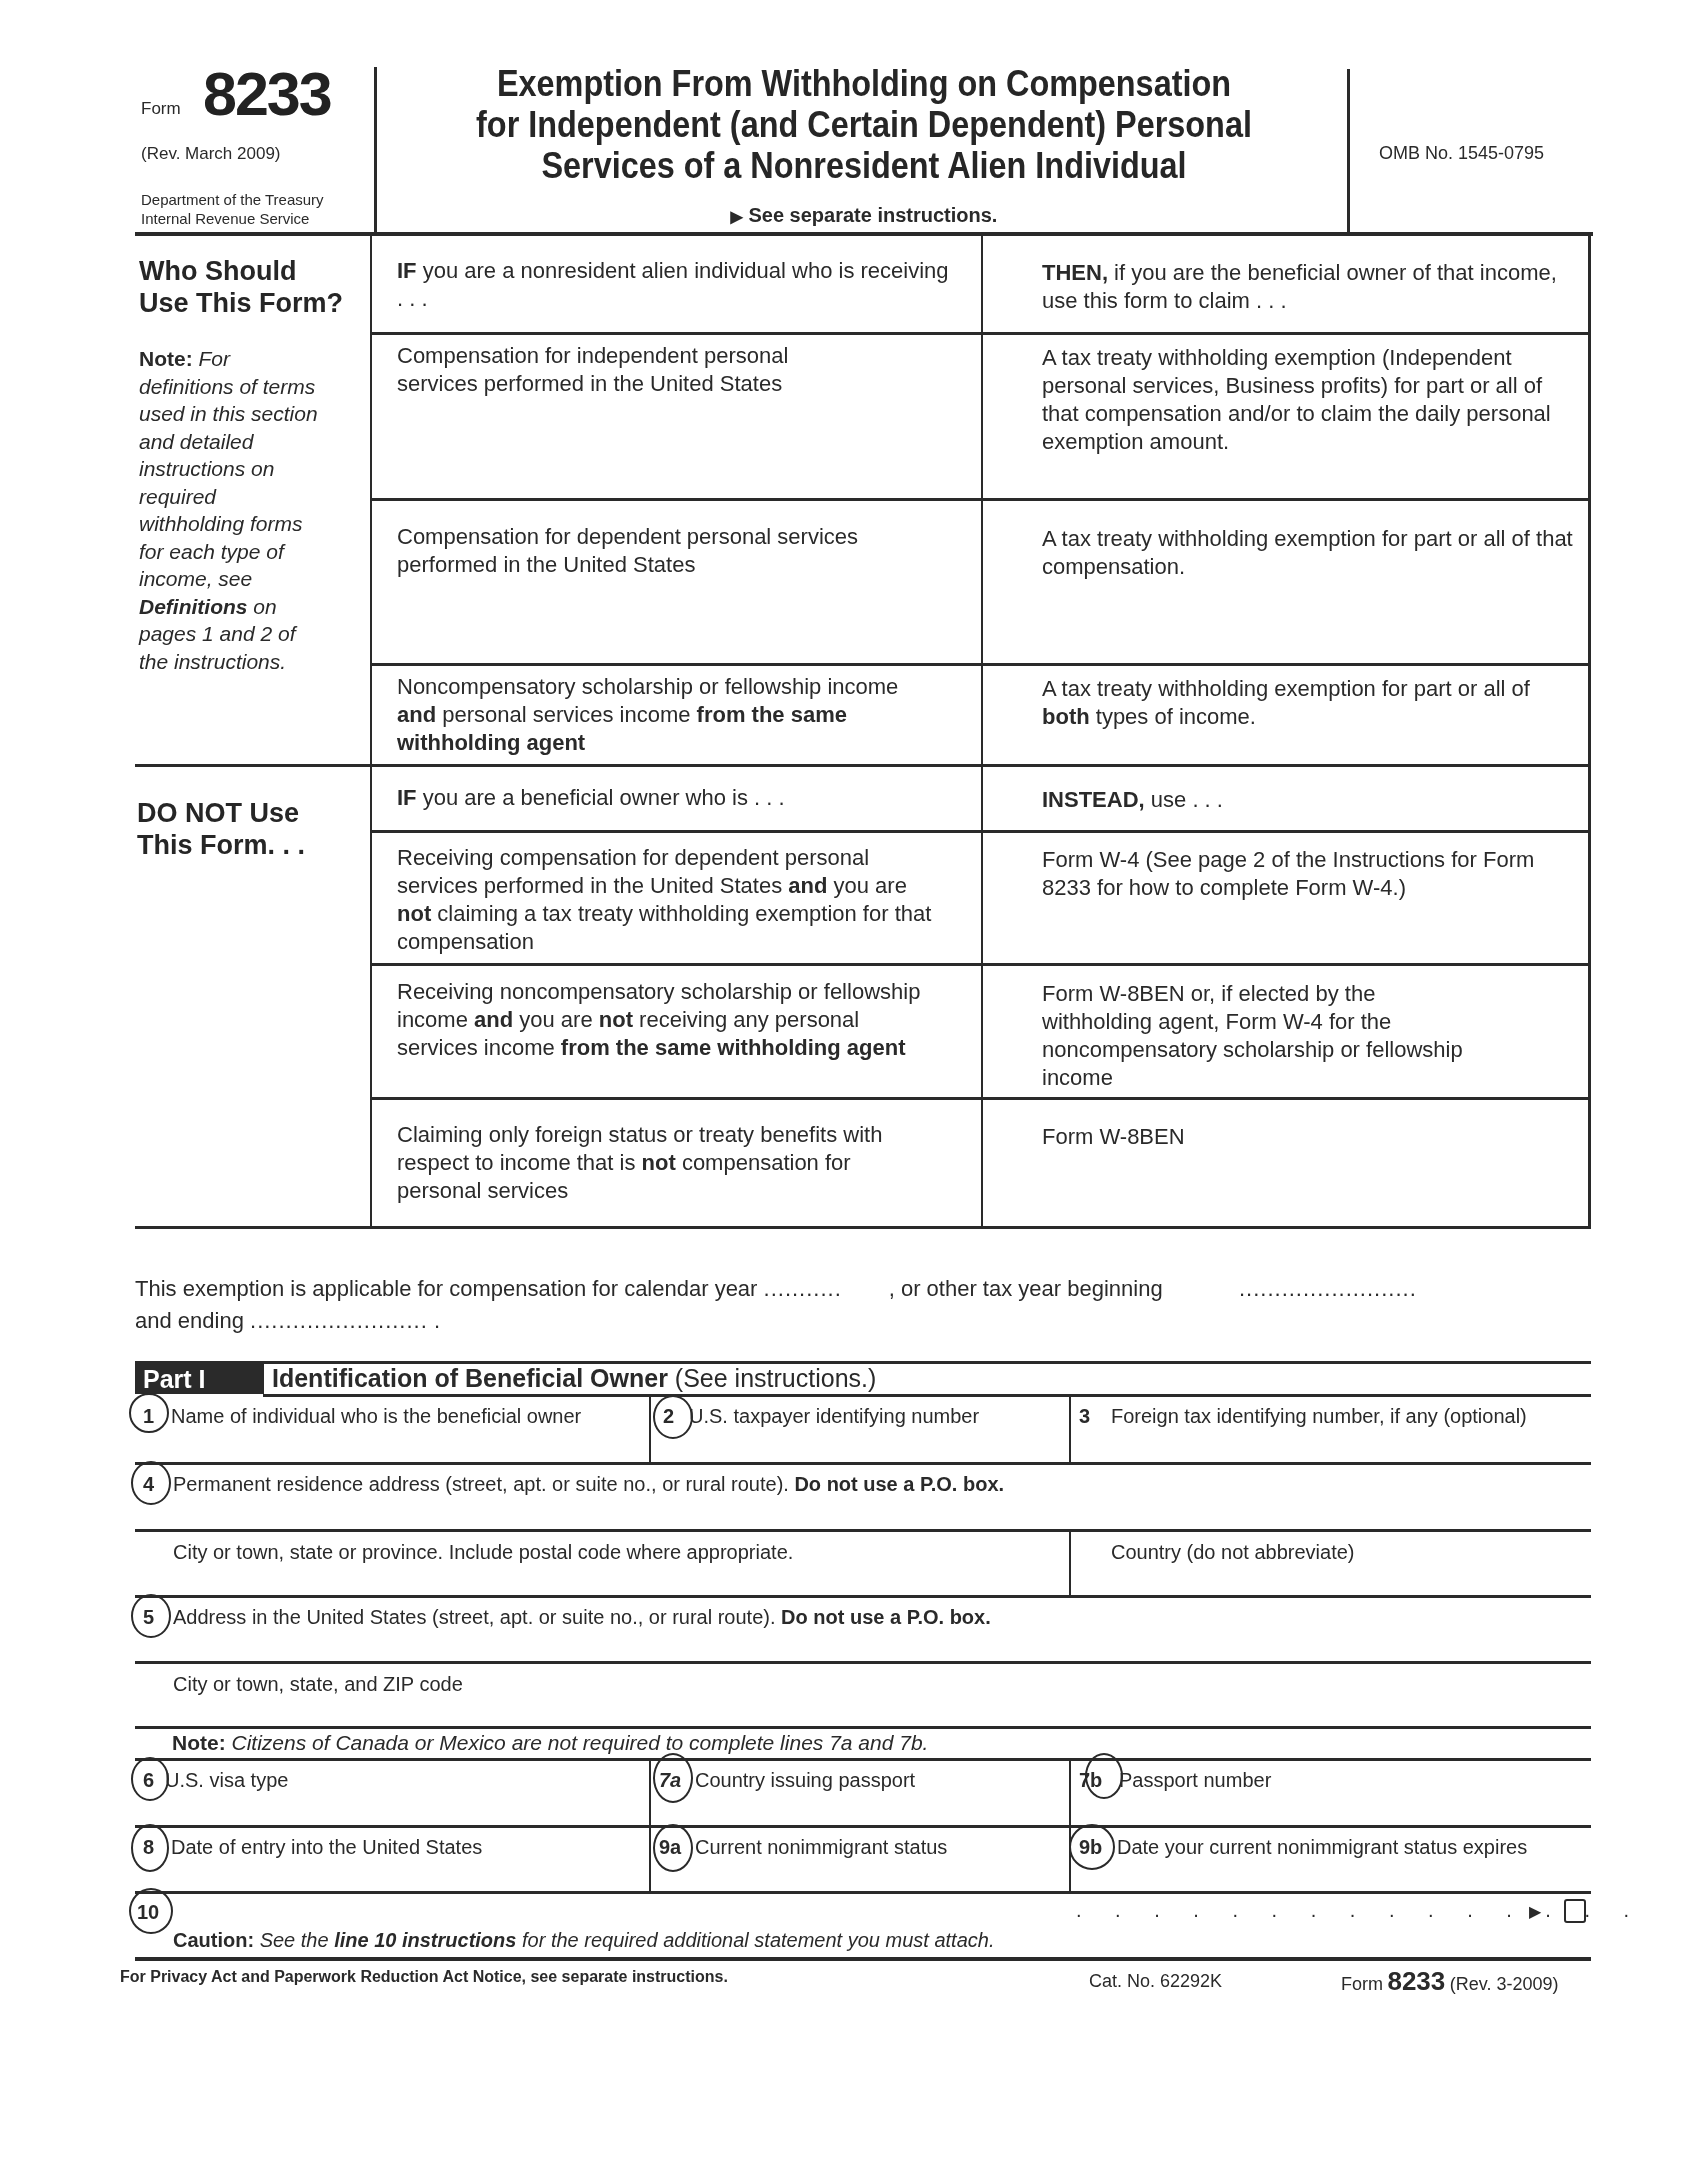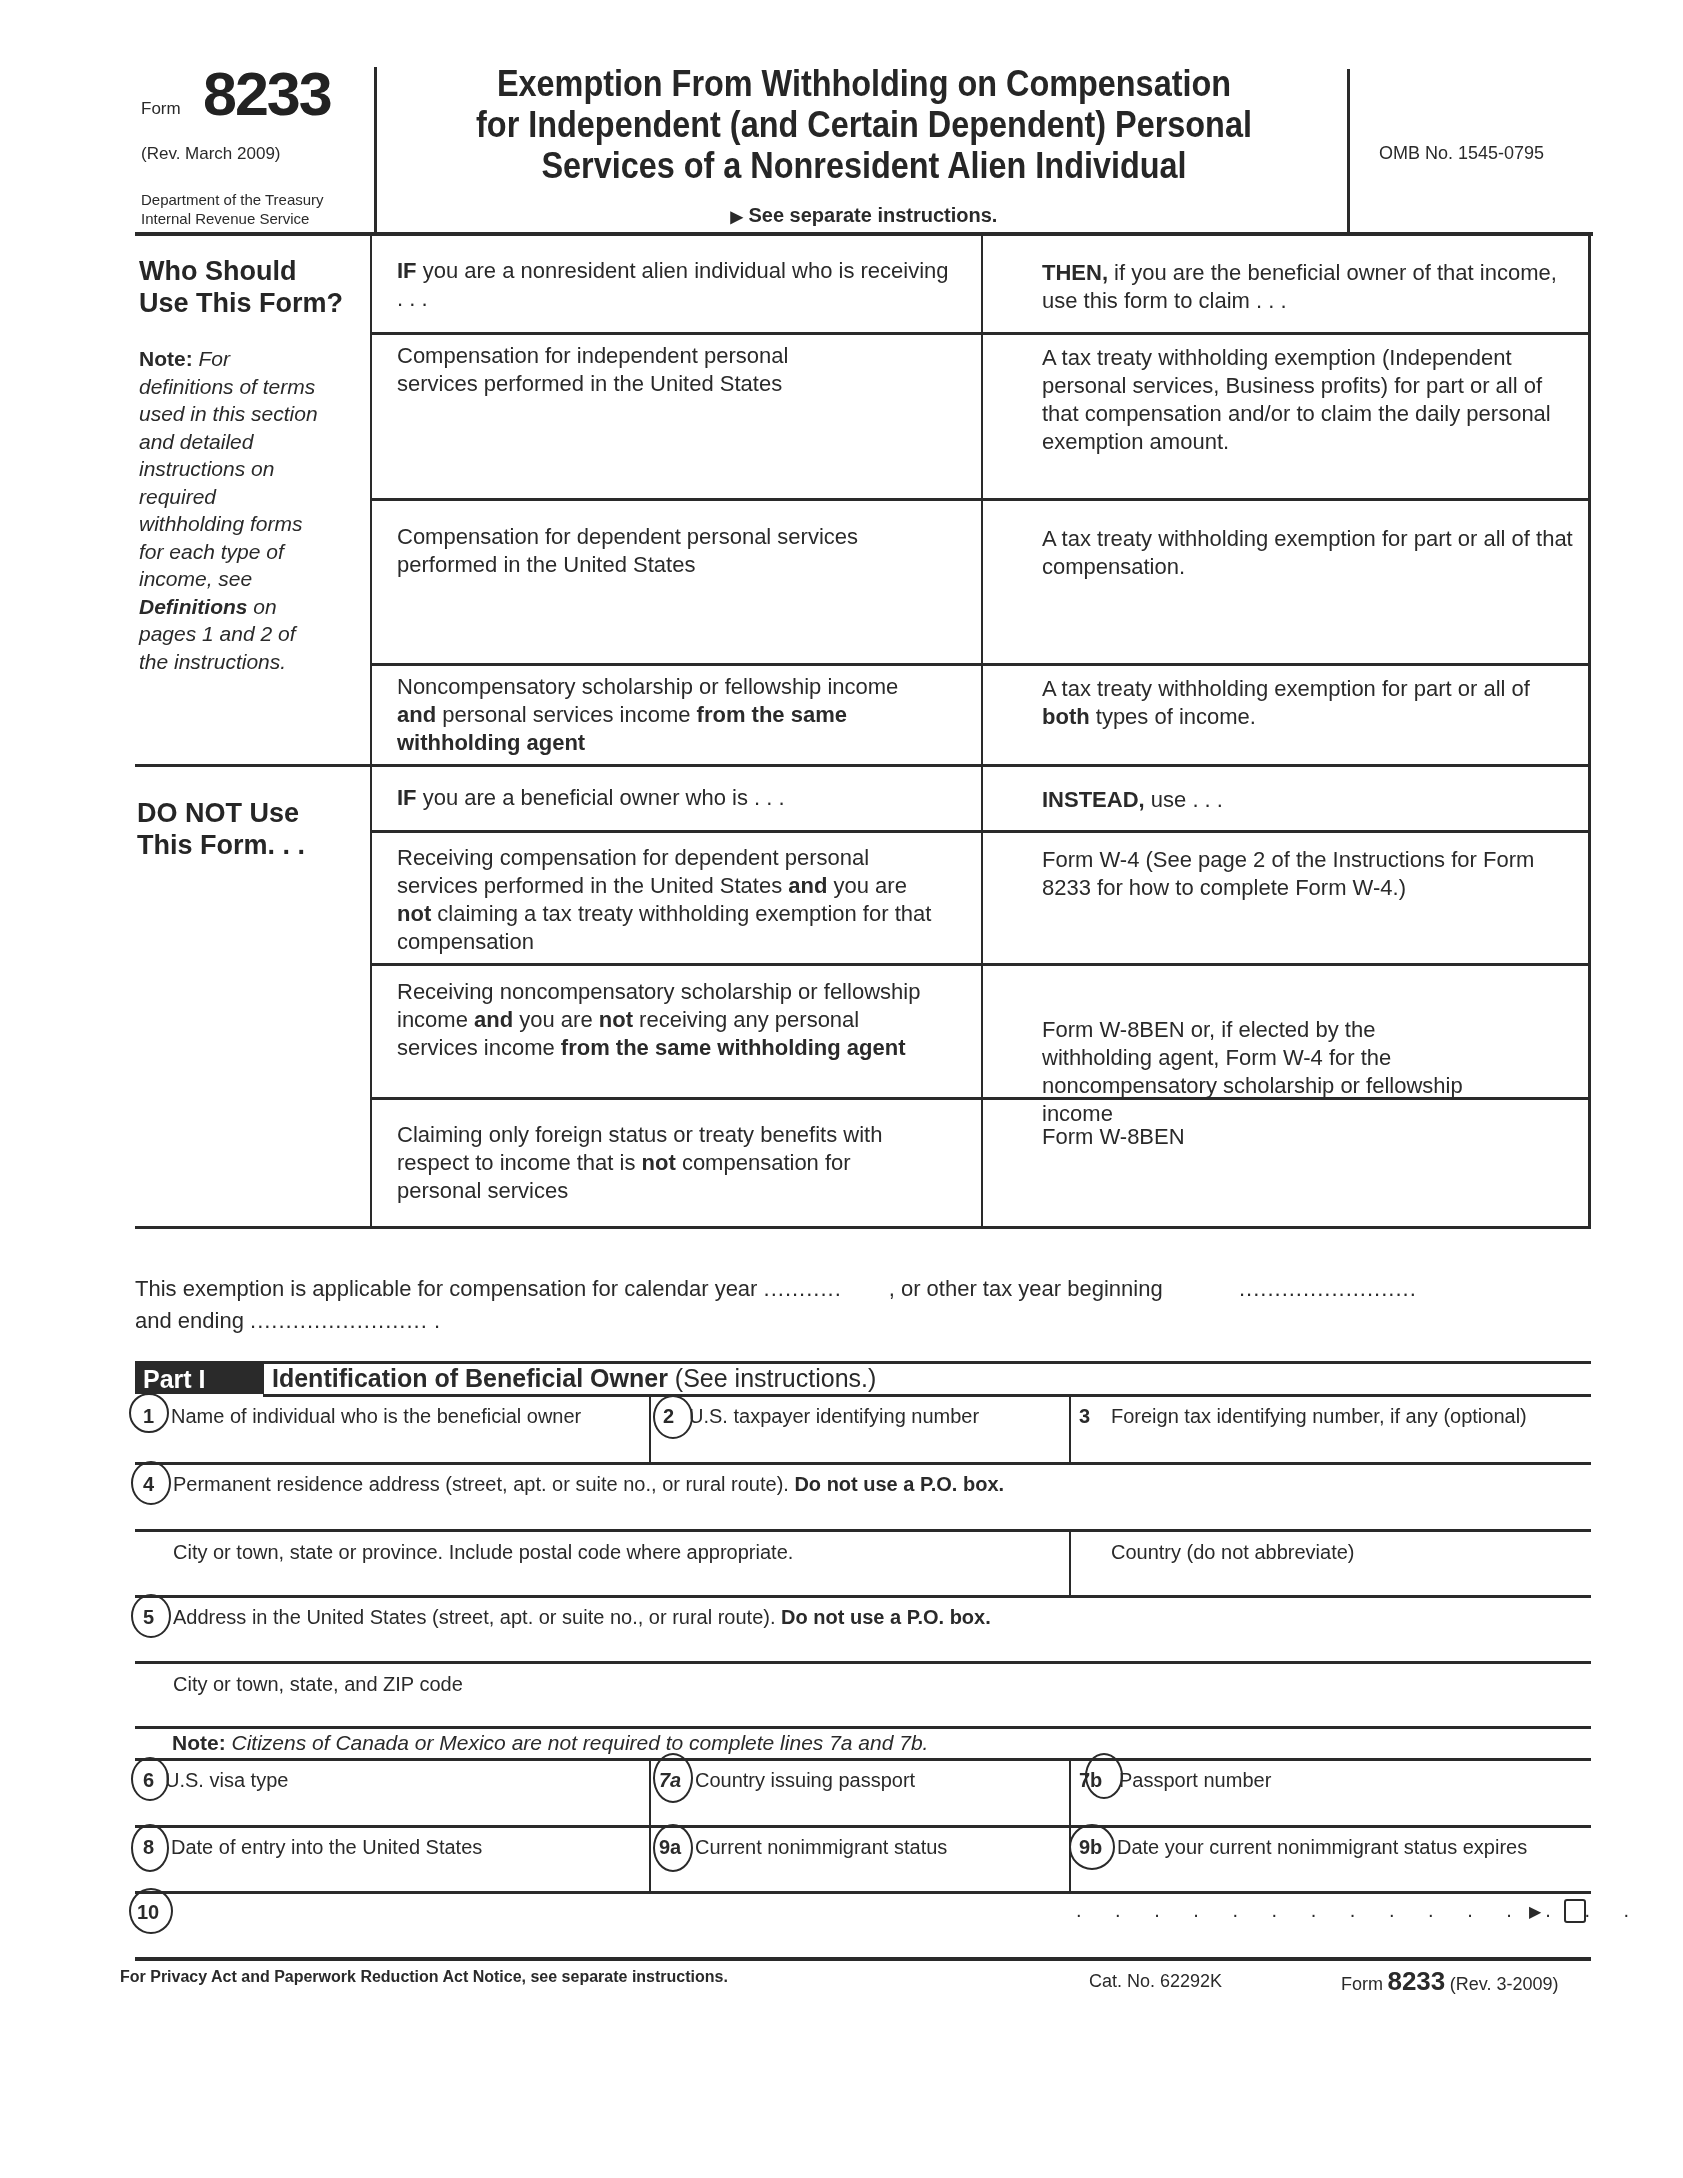--- a/index.html
+++ b/index.html
@@ -128,21 +128,21 @@
 </div>
 
 <div class="abs cell" style="left:397px; top:844px; width:535px;">
   <span>Receiving compensation for dependent personal services performed in the United States </span><span class="b">and</span><span> you are </span><span class="b">not</span><span> claiming a tax treaty withholding exemption for that compensation</span>
 </div>
 <div class="abs cell" style="left:1042px; top:846px; width:495px;">Form W-4 (See page 2 of the Instructions for Form 8233 for how to complete Form W-4.)</div>
 
 <div class="abs cell" style="left:397px; top:978px; width:540px;">
   <span>Receiving noncompensatory scholarship or fellowship income </span><span class="b">and</span><span> you are </span><span class="b">not</span><span> receiving any personal services income </span><span class="b">from the same withholding agent</span>
 </div>
-<div class="abs cell" style="left:1042px; top:980px; width:446px;margin-top:36px;">Form W-8BEN or, if elected by the withholding agent, Form W-4 for the noncompensatory scholarship or fellowship income</div>
+<div class="abs cell" style="left:1042px; top:980px; width:446px;">Form W-8BEN or, if elected by the withholding agent, Form W-4 for the noncompensatory scholarship or fellowship income</div>
 
 <div class="abs cell" style="left:397px; top:1121px; width:535px;">
   <span>Claiming only foreign status or treaty benefits with respect to income that is </span><span class="b">not</span><span> compensation for personal services</span>
 </div>
 <div class="abs cell" style="left:1042px; top:1123px; width:495px;">Form W-8BEN</div>
 
 <div class="abs" style="left:135px; top:1273px; font-size:22px; line-height:32px; width:1465px;">
   <span>This exemption is applicable for compensation for calendar year</span>
   <span style="position:relative; display:inline-block; width:119px;">
     <span style="letter-spacing:1px;">...........</span>
@@ -252,20 +252,23 @@
   <span class="abs lbl" style="left:46px; top:7px; white-space:nowrap;">Date your current nonimmigrant status expires</span>
 </div>
 <div class="abs hline" style="left:135px; top:1891px; width:1456px; height:3px;"></div>
 
 <div class="abs" style="left:135px; top:1894px; width:1456px; height:78px;">
   <span class="num-circle" style="left:-6px; top:-6px; width:44px; height:46px;"></span>
   <span class="abs lbl linenum" style="left:2px; top:6px;">10</span>
   <span class="abs lbl dots" style="left:941px; top:4px; white-space:nowrap;">. . . . . . . . . . . . . . .</span>
   <span class="abs lbl" style="left:1394px; top:6px; font-size:16px;">▶</span>
   <span class="abs checkbox" style="left:1429px; top:5px;"></span>
+  <span class="abs lbl" style="left:38px; top:34px; white-space:nowrap;">
+    <span class="b">Caution:</span><span class="i"> See the </span><span class="i b">line 10 instructions</span><span class="i"> for the required additional statement you must attach.</span>
+  </span>
 </div>
 <div class="abs hline" style="left:135px; top:1957px; width:1456px; height:4px;"></div>
 
 <div class="abs" style="left:120px; top:1968px; font-size:16px; font-weight:bold; white-space:nowrap;">For Privacy Act and Paperwork Reduction Act Notice, see separate instructions.</div>
 <div class="abs" style="left:1089px; top:1971px; font-size:18px;">Cat. No. 62292K</div>
 <div class="abs" style="left:1341px; top:1966px; white-space:nowrap;">
   <span style="font-size:18px;">Form</span>
   <span style="font-size:26px; font-weight:bold;">8233</span>
   <span style="font-size:18px;">(Rev. 3-2009)</span>
 </div>

